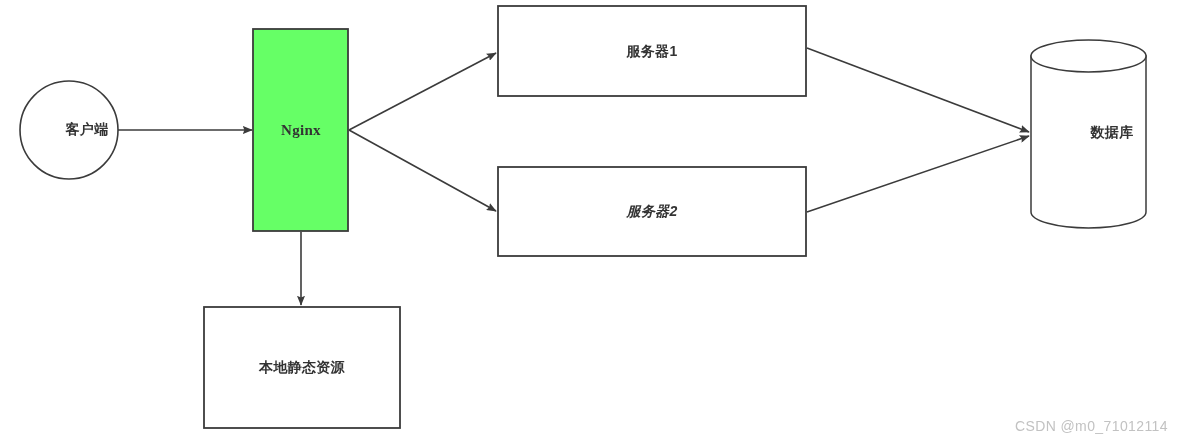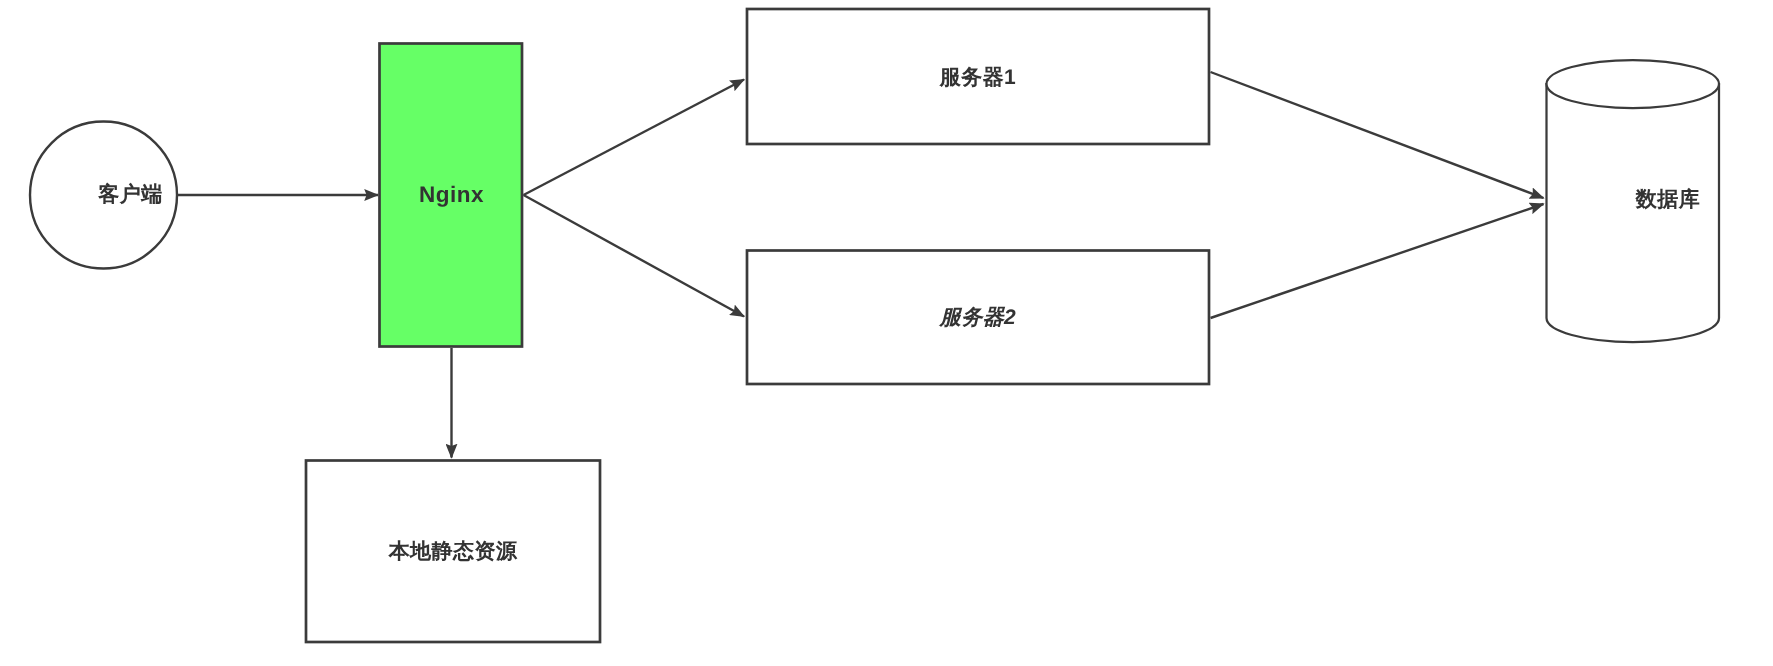--- a/index.html
+++ b/index.html
@@ -31,20 +31,21 @@
     text-align: center;
     white-space: nowrap;
     transform: translate(-50%, -50%);
     letter-spacing: 0.3px;
   }
   .label-cn {
     font-size: 14px;
   }
   .label-en {
     font-size: 15px;
+    font-family: Liberation Serif, serif;
   }
   #watermark {
     position: absolute;
     right: 14px;
     bottom: 10px;
     font-size: 14px;
     color: #c2c2c2;
     white-space: nowrap;
     letter-spacing: 0.4px;
   }
@@ -94,14 +95,15 @@
   <div class="node-label label-en" style="left:301px; top:130px;">Nginx</div>
 
   <div class="node-label label-cn" style="left:652px; top:52px;">服务器1</div>
 
   <div class="node-label label-cn" style="left:652px; top:212px;font-style:italic;">服务器2</div>
 
   <div class="node-label label-cn" style="left:302px; top:368px;">本地静态资源</div>
 
   <div class="node-label label-cn" style="left:1088px; top:133px;margin-left:24px;">数据库</div>
 
+  <div id="watermark">CSDN @m0_71012114</div>
 
 </div>
 
 </body></html>

